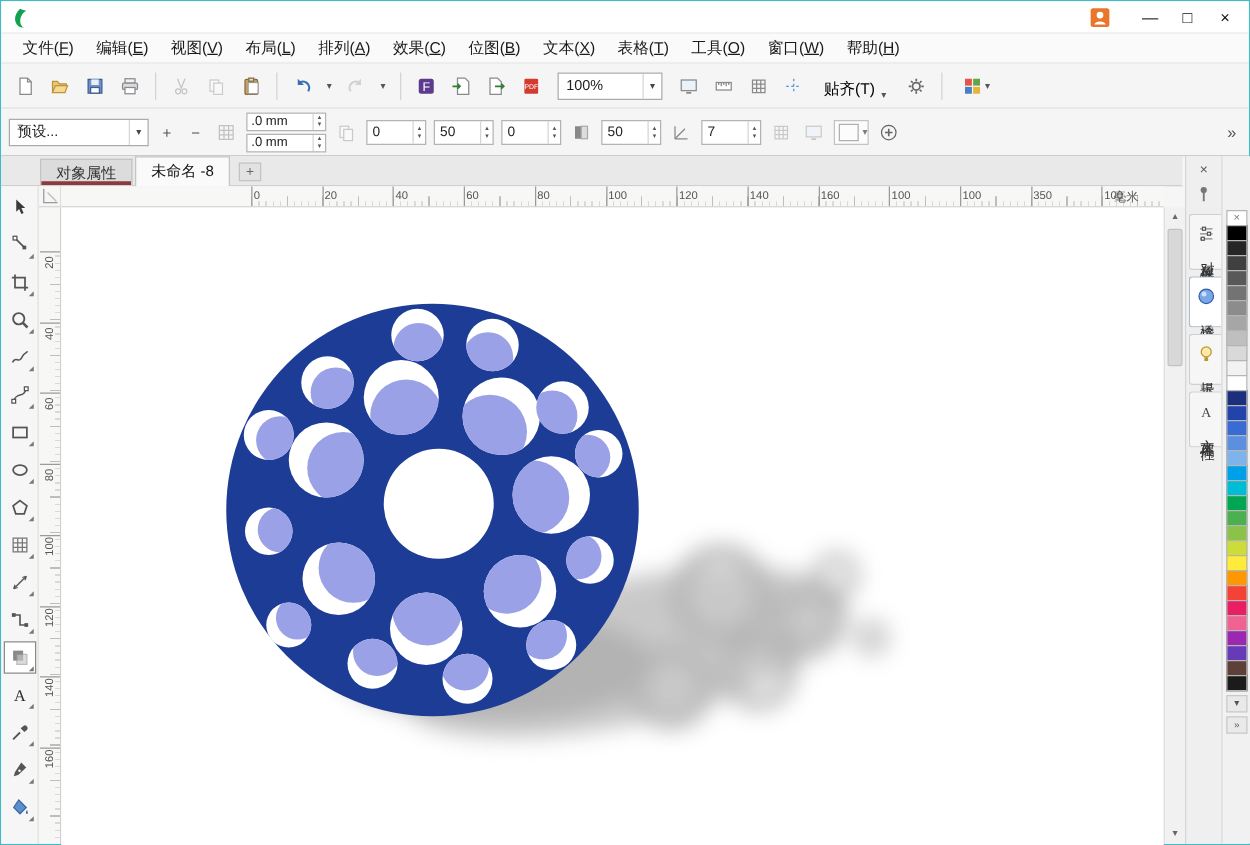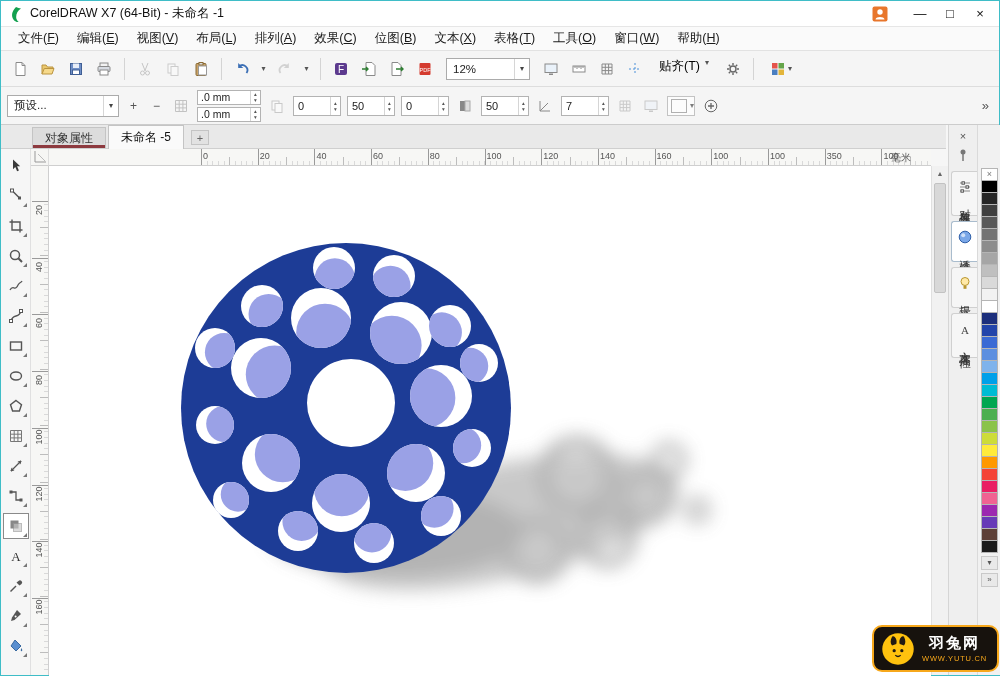--- a/index.html
+++ b/index.html
@@ -22,21 +22,21 @@
 .tb-btn{width:26px;height:26px;display:flex;align-items:center;justify-content:center;border:1px solid transparent;background:transparent;position:relative}
 .tb-btn.disabled{opacity:.38}
 .tb-btn.narrow{width:13px}
 .tb-btn.wide{width:40px;gap:2px}
 .sep{width:1px;height:22px;background:#d4d4d4;margin:0 5px}
 .dd{font-size:8px;color:#555}
 .combo{display:flex;align-items:center;height:22px;background:#fff;border:1px solid #ababab;margin:0 6px}
 #zoom-combo{width:84px}
 .combo-label{flex:1;padding:0 6px;font-size:11.5px;color:#222;white-space:nowrap}
 .combo-arrow{width:15px;align-self:stretch;display:flex;align-items:center;justify-content:center;border-left:1px solid #d6d6d6;font-size:8px;color:#444}
-#snap-btn{display:flex;align-items:flex-start;gap:5px;height:24px;padding:0 8px;background:transparent;border:1px solid transparent;font-size:12.5px}
+#snap-btn{display:flex;align-items:flex-end;gap:5px;height:24px;padding:0 8px;background:transparent;border:1px solid transparent;font-size:12.5px}
 
 #propbar{height:38px;display:flex;align-items:center;background:#f5f5f5;border-bottom:1px solid #cccccc;padding:0 6px;gap:6px}
 #preset-combo{width:112px;margin:0}
 .mini-btn{width:17px;height:17px;display:flex;align-items:center;justify-content:center;color:#555;font-size:12px;background:transparent;border:1px solid transparent}
 .mm-stack{display:flex;flex-direction:column;gap:2px}
 .mm-field{display:flex;width:64px;height:15px;background:#fff;border:1px solid #b3b3b3;align-items:center;font-size:10.5px}
 .mm-field .val{flex:1;padding:0 3px;white-space:nowrap}
 .spin{width:10px;align-self:stretch;display:flex;flex-direction:column;align-items:center;justify-content:center;border-left:1px solid #d5d5d5;font-size:5.5px;line-height:6px;color:#555}
 .num-field{display:flex;width:48px;height:20px;background:#fff;border:1px solid #b3b3b3;align-items:center;font-size:11px}
 .num-field .val{flex:1;padding:0 4px}
@@ -105,21 +105,20 @@
 <body>
 
 <div id="app">
 
   <div id="titlebar">
     <span id="app-logo" class="ic">
         <svg viewBox="0 0 16 16" width="16" height="16">
           <path d="M9 1C5.5 4.5 4.2 8.5 5.6 12c1 2.6 3.4 4.3 6.9 4.6-2.1-1.4-3.2-3-3.3-5C9 8.4 10.4 4.6 14 2.6 12.3 2.2 10.6 1.7 9 1z" fill="#13a04f"></path>
         </svg>
       </span>
-    <span id="title-text">CorelDRAW X7 (64-Bit) - 未命名 -1</span>
     <div class="win-controls">
       <span class="account-btn ic">
           <svg viewBox="0 0 16 16" width="16" height="16">
             <rect x="0.5" y="0.5" width="15" height="15" rx="2" fill="#e8762c"></rect>
             <circle cx="8" cy="6" r="2.7" fill="#fff"></circle>
             <path d="M3.5 13.5c.6-3.2 8.4-3.2 9 0z" fill="#fff"></path>
           </svg>
         </span>
       <button class="win-btn">—</button>
       <button class="win-btn">□</button>
@@ -266,21 +265,21 @@
         <button class="tb-btn">
           <span class="ic">
             <svg viewBox="0 0 16 16" width="16" height="16">
               <rect x="2.5" y="2" width="11" height="12" rx="1" fill="#d43b2f"></rect>
               <text x="8" y="10.5" font-size="5.5" fill="#fff" text-anchor="middle" font-family="sans-serif">PDF</text>
             </svg>
           </span>
         </button>
       </div>
     <div class="combo" id="zoom-combo">
-      <span class="combo-label">12%</span>
+      <span class="combo-label">100%</span>
       <span class="combo-arrow">▾</span>
     </div>
     <div class="tb-group">
 
     <button class="tb-btn">
           <span class="ic">
             <svg viewBox="0 0 16 16" width="16" height="16">
               <rect x="2" y="3" width="12" height="8.5" fill="#eaf2fa" stroke="#8a8a8a"></rect>
               <rect x="6" y="12.5" width="4" height="1.5" fill="#8a8a8a"></rect>
             </svg>
@@ -439,21 +438,21 @@
         <svg viewBox="0 0 16 16" width="16" height="16">
           <circle cx="8" cy="8" r="5.8" fill="none" stroke="#666"></circle>
           <path d="M8 5v6M5 8h6" stroke="#666" stroke-width="1.3"></path>
         </svg>
       </span>
     <button id="pb-more">»</button>
   </div>
 
   <div id="tabbar">
     <div class="doc-tab welcome">对象属性</div>
-    <div class="doc-tab active">未命名 -5</div>
+    <div class="doc-tab active">未命名 -8</div>
     <button class="tab-add">+</button>
   </div>
 
   <div id="ruler-corner">
       <span class="ic">
         <svg viewBox="0 0 16 16" width="16" height="16">
           <path d="M3 2v11h11" fill="none" stroke="#999"></path>
           <path d="M6 5l7 7" stroke="#bbb"></path>
         </svg>
       </span>
@@ -854,30 +853,14 @@
         <div class="swatch" style="background: rgb(240, 98, 146);"></div>
         <div class="swatch" style="background: rgb(156, 39, 176);"></div>
         <div class="swatch" style="background: rgb(103, 58, 183);"></div>
         <div class="swatch" style="background: rgb(93, 64, 55);"></div>
         <div class="swatch" style="background: rgb(27, 27, 27);"></div>
       </div>
     <button class="pal-btn">▾</button>
     <button class="pal-btn">»</button>
   </div>
 
-  <div id="watermark">
-    <span class="ic">
-        <svg viewBox="0 0 40 40" width="34" height="34">
-          <circle cx="20" cy="20" r="18.5" fill="#ffc20e"></circle>
-          <path d="M13 5.5c-2.2 4-2.2 8 0 10.5l5-2c1-3 .2-6.2-1.8-8.2-1.1-1.1-2.2-1.1-3.2-.3z" fill="#211a12"></path>
-          <path d="M27 5.5c2.2 4 2.2 8 0 10.5l-5-2c-1-3-.2-6.2 1.8-8.2 1.1-1.1 2.2-1.1 3.2-.3z" fill="#211a12"></path>
-          <circle cx="15.5" cy="22" r="1.9" fill="#211a12"></circle>
-          <circle cx="24.5" cy="22" r="1.9" fill="#211a12"></circle>
-          <path d="M16.8 27.2c2.1 2 4.3 2 6.4 0" stroke="#211a12" stroke-width="1.6" fill="none"></path>
-        </svg>
-      </span>
-    <span class="wm-text">
-      <span class="wm-name">羽兔网</span>
-      <span class="wm-url">WWW.YUTU.CN</span>
-    </span>
-  </div>
 
 </div>
 
 </body></html>

